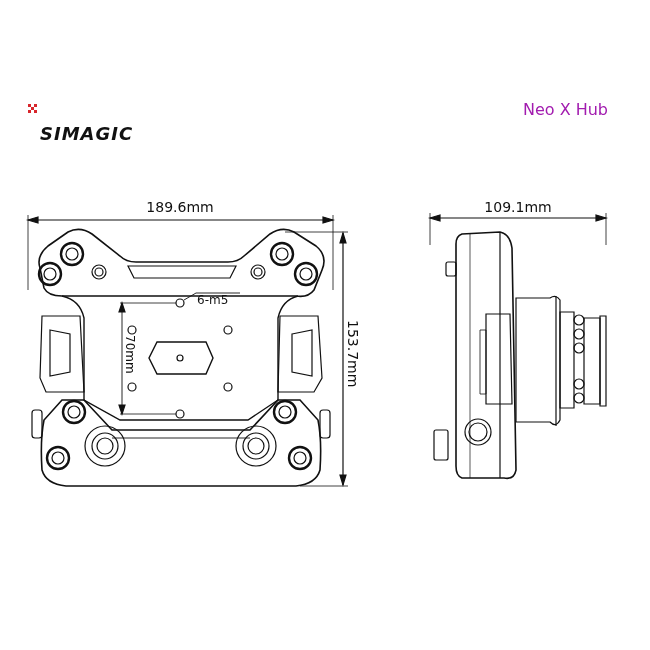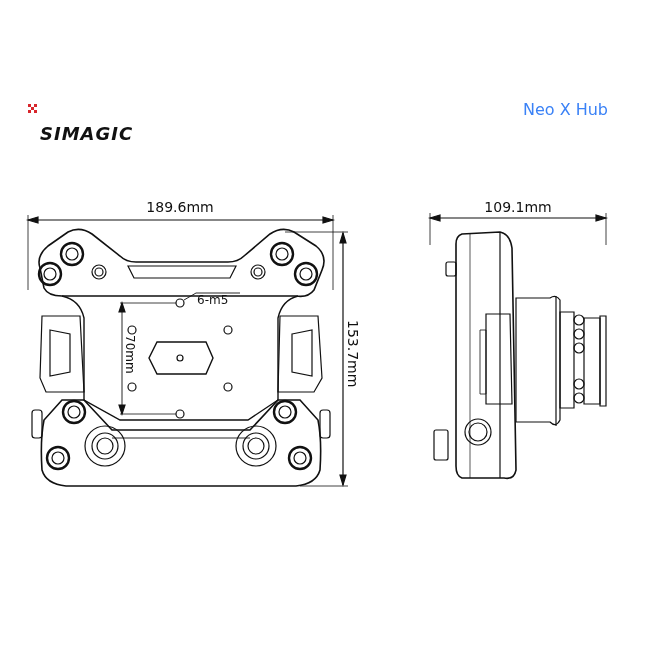--- a/index.html
+++ b/index.html
@@ -1,19 +1,19 @@
 <!DOCTYPE html>
 <html><head>
 <meta charset="utf-8">
 <style>
   html, body { margin:0; padding:0; background:#ffffff; }
   body { width:650px; height:650px; position:relative; overflow:hidden; font-family:"DejaVu Sans", sans-serif; }
   .logo { position:absolute; left:26px; top:98px; height:22px; display:flex; align-items:center; }
   .logo-text { font-family:"DejaVu Sans", sans-serif; font-style:italic; font-weight:bold; font-size:18px; letter-spacing:1px; color:#111;margin-top:48px; }
-  .product { position:absolute; right:42px; top:100px; font-size:16px; color:#3b82f6; }
+  .product { position:absolute; right:42px; top:100px; font-size:16px; color:#a21caf; }
   svg.drawing { position:absolute; left:0; top:0; }
   .dim { font-family:"DejaVu Sans", sans-serif; font-size:14px; fill:#111; }
   .dim-sm { font-family:"DejaVu Sans", sans-serif; font-size:12px; fill:#111; }
 </style>
 </head>
 <body>
 
 <div class="logo">
   <svg width="14" height="14" viewBox="0 0 14 14">
     <rect x="2" y="2" width="3" height="3" fill="#d8262c"></rect>

